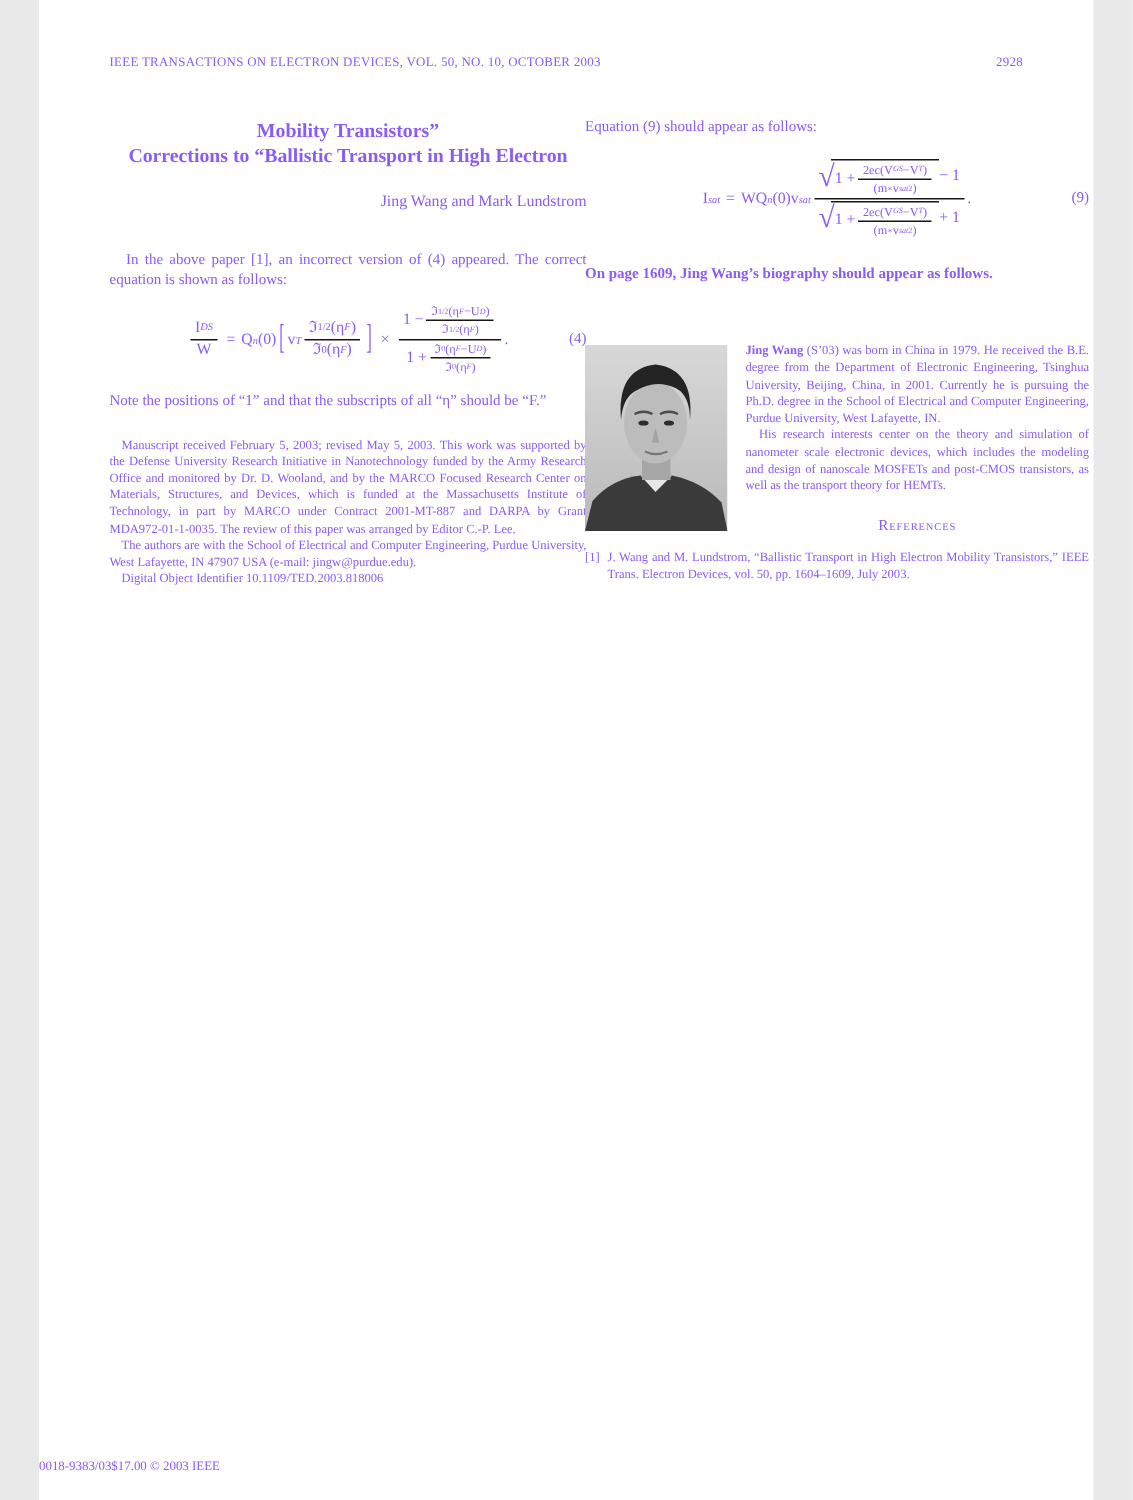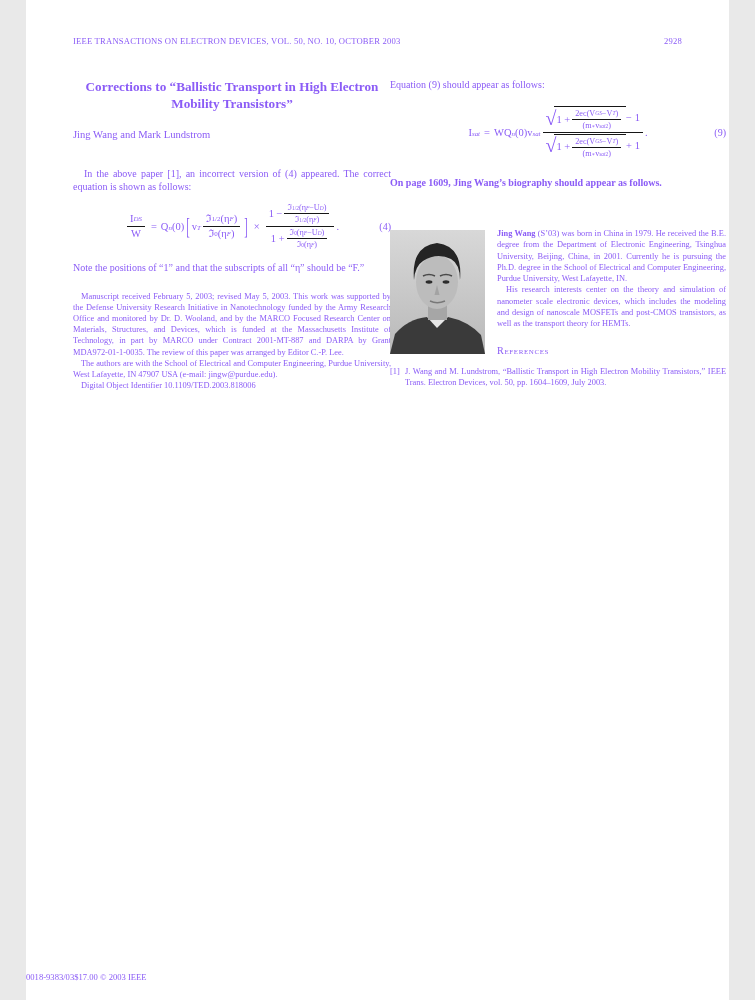--- a/index.html
+++ b/index.html
@@ -13,21 +13,21 @@
   .runhead {
     position:absolute; top:36px; left:47px; right:47px;
     display:flex; justify-content:space-between;
     font-size:8.6px; letter-spacing:0.2px;
   }
   
   .col-left  { position:absolute; left:47px;  top:78px; width:318px; }
   .col-right { position:absolute; left:364px; top:78px; width:336px; }
   
   .title { text-align:center; font-weight:bold; font-size:13.2px; line-height:17px; }
-  .authors { text-align:left; font-size:10.6px; margin-top:17px; }
+  .authors { text-align:right; font-size:10.6px; margin-top:17px; }
   .body-par { font-size:10px; line-height:13px; text-align:justify; margin-top:27px; }
   .body-par.indent { text-indent:11px; }
   .note-par { font-size:10px; line-height:13px; text-align:justify; margin-top:11px; }
   .footnote { margin-top:17px; font-size:8.4px; line-height:11.2px; text-align:justify; }
   .footnote p { margin:0; text-indent:8px; }
   
   .eqrow { position:relative; display:flex; align-items:center; justify-content:center;
            font-size:10.5px; min-height:46px; margin:10px 0 2px 0; }
   .eqrow .eqbody { display:flex; align-items:center; }
   .eqnum { position:absolute; right:0; top:50%; transform:translateY(-50%); font-size:10px; }
@@ -49,43 +49,43 @@
   .sqrt .rc  { border-top:1px solid #161616; padding:2px 3px 0 2px;
                display:inline-flex; align-items:center; }
   
   .rc-par { font-size:10px; line-height:13px; text-align:justify; }
   .rc-par.after-eq { margin-top:13px; }
   .bio { margin-top:39px; font-size:8.4px; line-height:11.3px; text-align:justify; }
   .bio .photo { float:left; width:95px; height:124px; margin:2px 12px 1px 0; display:block; }
   .bio p { margin:0; }
   .bio p.second { text-indent:9px; }
   .refs { margin-top:15px; }
-  .refhead { text-align:left; font-variant:small-caps; font-size:10.2px;
+  .refhead { text-align:center; font-variant:small-caps; font-size:10.2px;
              letter-spacing:0.6px; }
   .refitem { margin-top:10px; font-size:8.4px; line-height:11.2px; text-align:justify;
              padding-left:15px; position:relative; }
   .refitem .marker { position:absolute; left:0; top:0; }
   
   .footer { position:absolute; left:0; right:0; top:972px; text-align:left; font-size:8.6px; }
 </style>
 </head>
 <body>
 
 <div class="page">
 
   <div class="runhead">
     <span>IEEE TRANSACTIONS ON ELECTRON DEVICES, VOL. 50, NO. 10, OCTOBER 2003</span>
     <span>2928</span>
   </div>
 
   <div class="col-left">
 
     <div class="title">
+      <div>Mobility Transistors”</div>
       <div>Corrections to “Ballistic Transport in High Electron</div>
-      <div>Mobility Transistors”</div>
     </div>
 
     <div class="authors">Jing Wang and Mark Lundstrom</div>
 
     <p class="body-par indent">In the above paper [1], an incorrect version of (4) appeared. The correct equation is shown as follows:</p>
 
     <div class="eqrow">
       <div class="eqbody">
         <span class="frac">
           <span class="fn">

